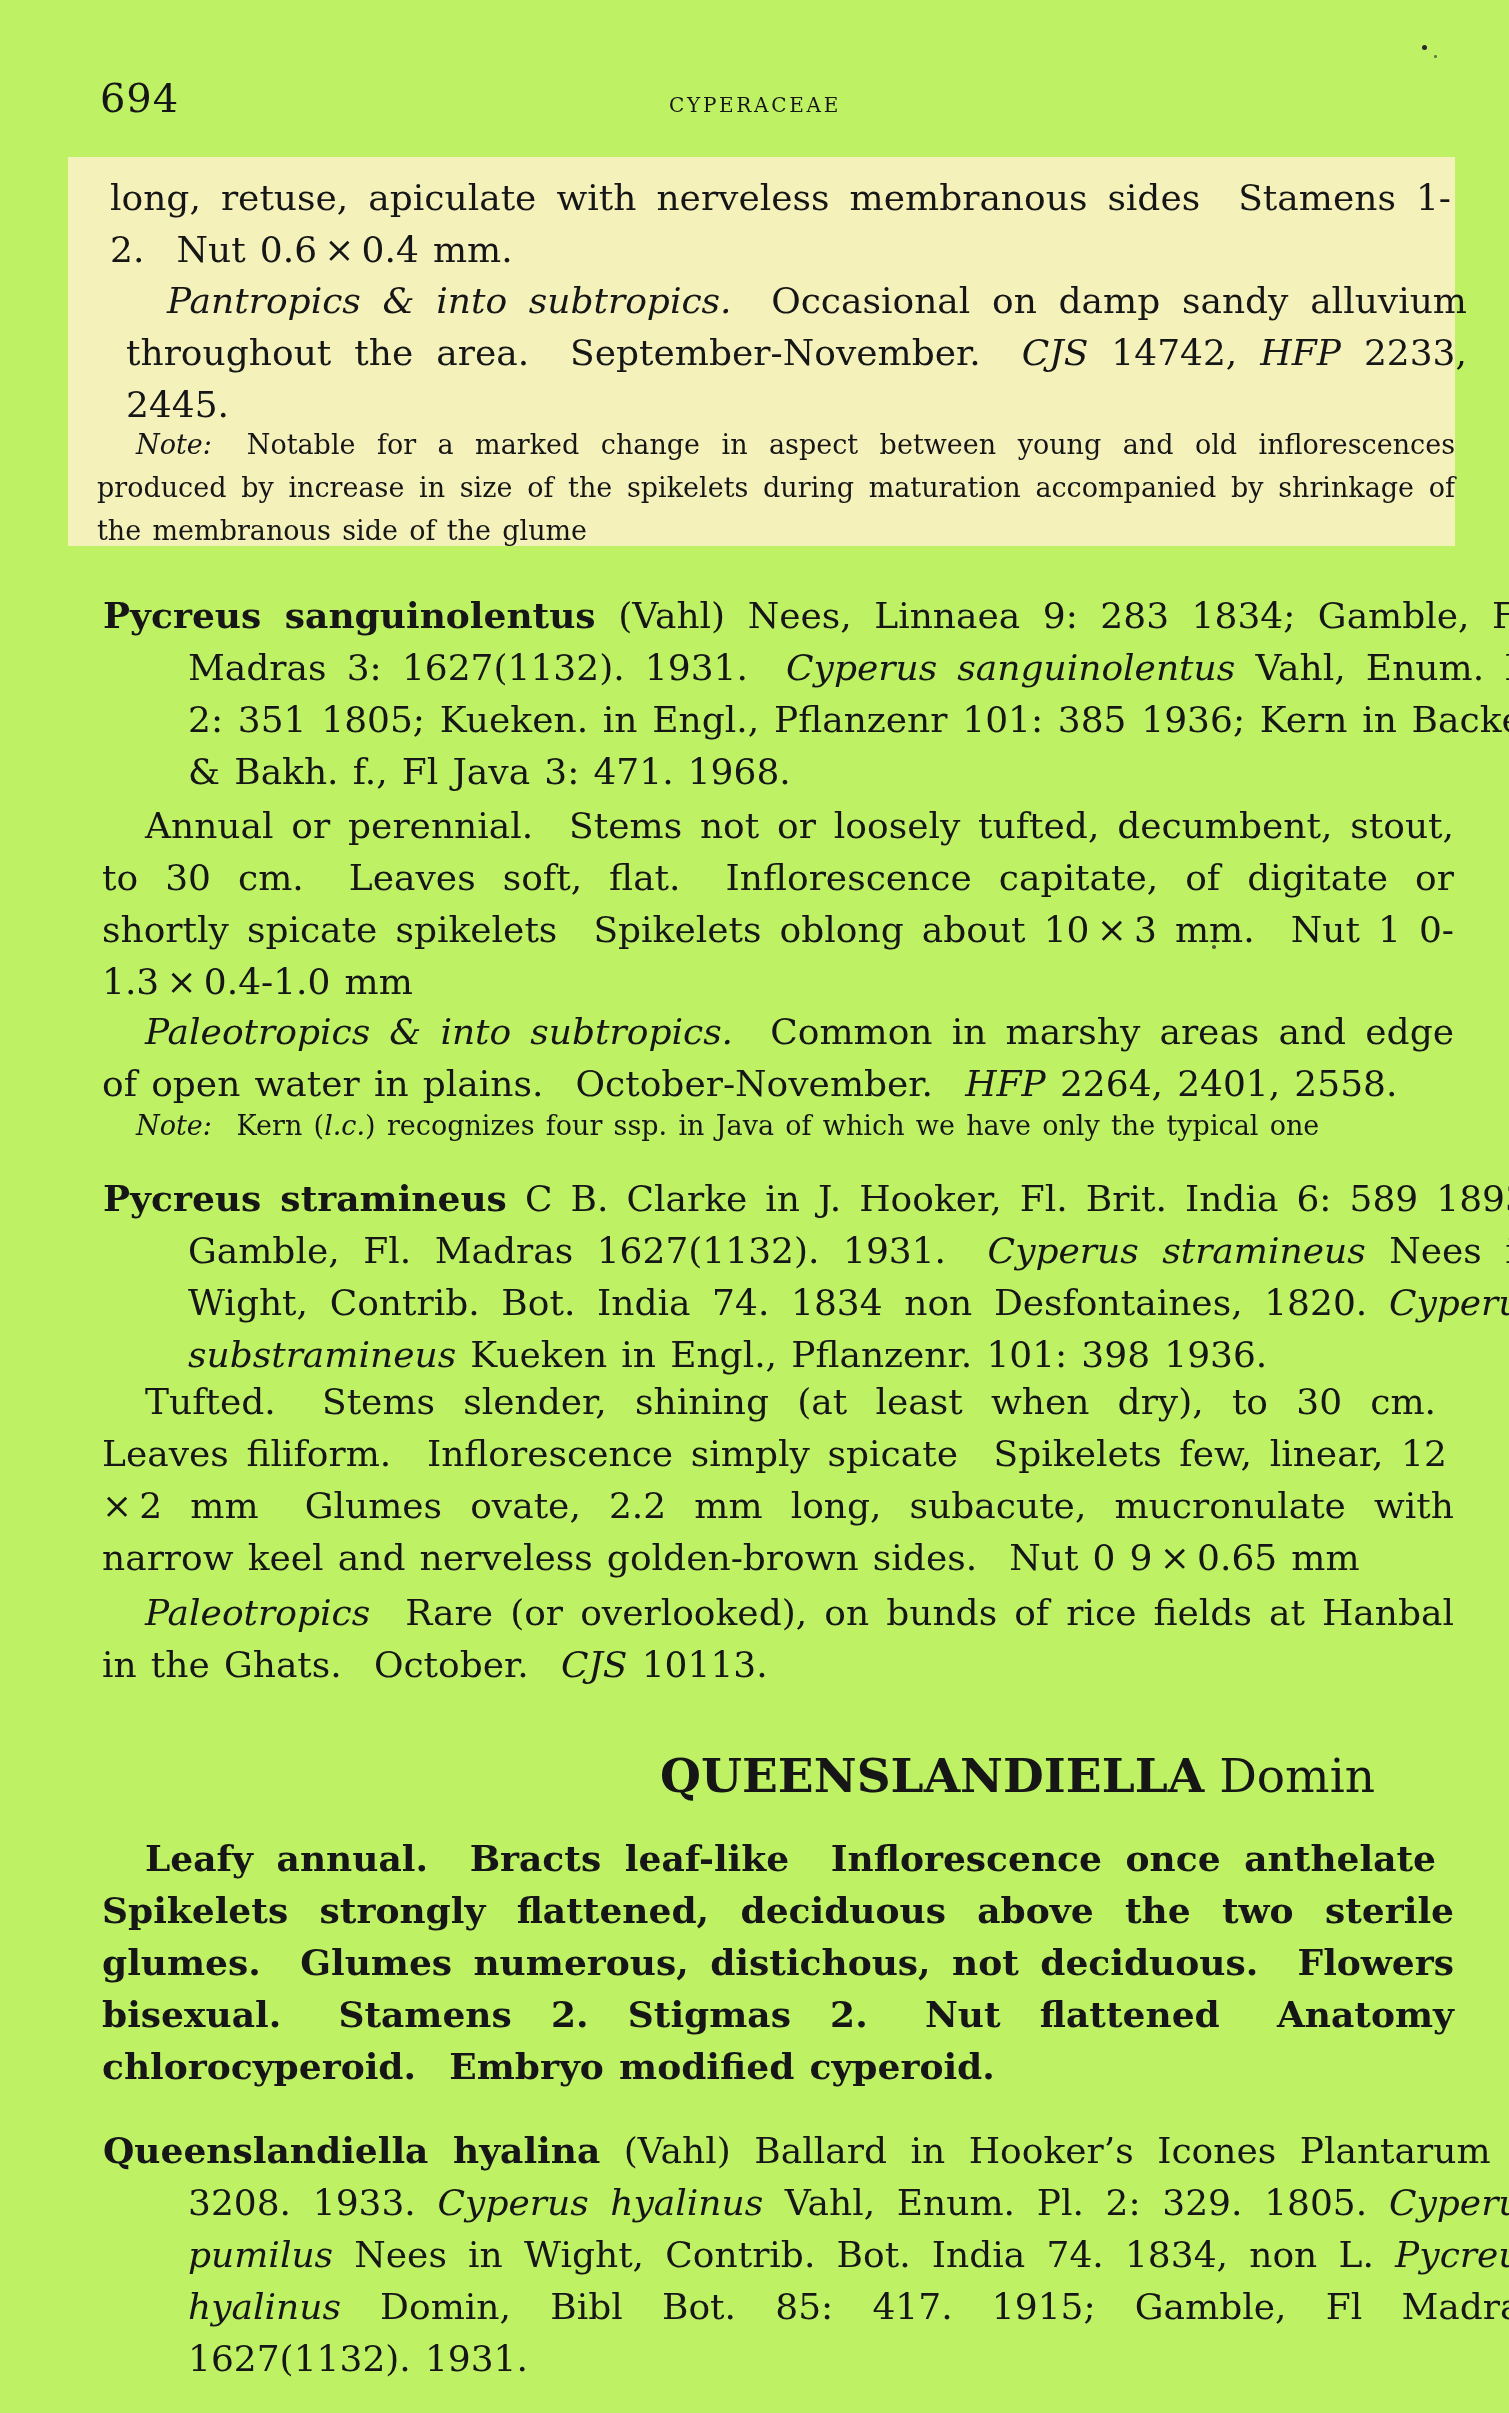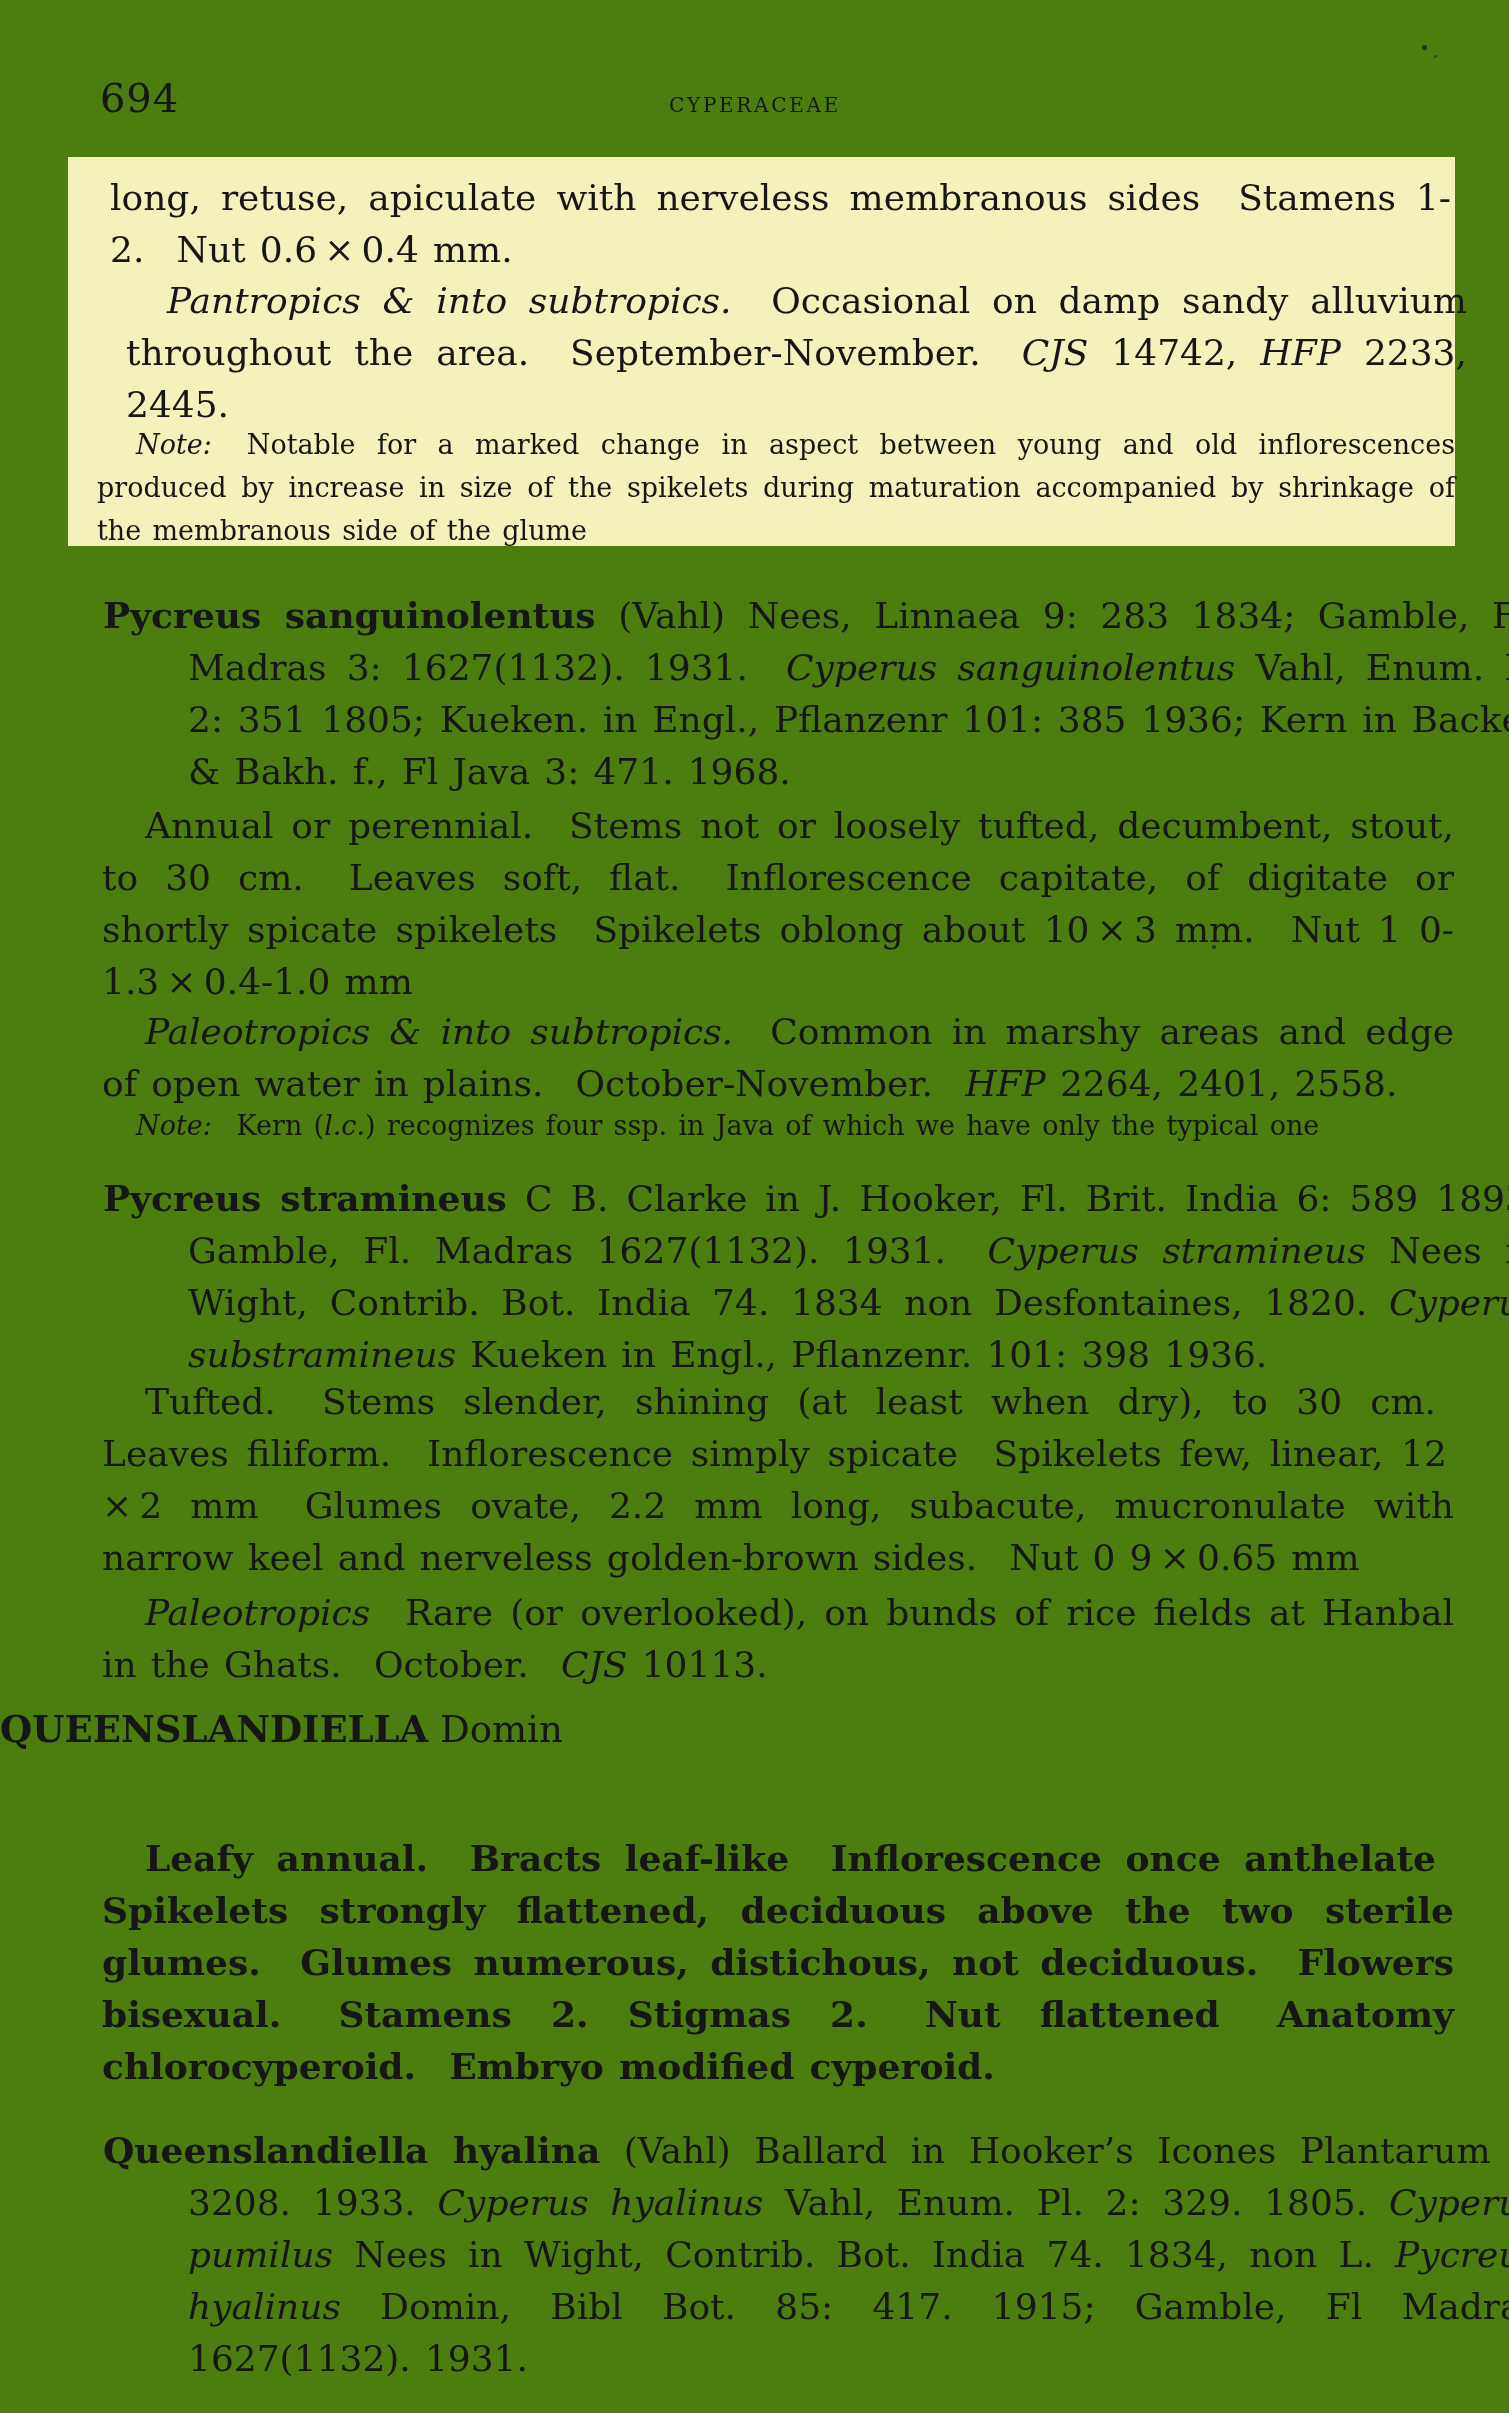--- a/index.html
+++ b/index.html
@@ -4,21 +4,21 @@
 <style>
   html, body {
     margin: 0;
     padding: 0;
     background: #ffffff;
   }
   .page {
     position: relative;
     width: 1510px;
     height: 2413px;
-    background: #4d7c0f;
+    background: #bef264;
     overflow: hidden;
     font-family: "DejaVu Serif", "Liberation Serif", serif;
     color: #161616;
   }
   .para {
     position: absolute;
     margin: 6px;
     font-size: 36px;
     line-height: 52px;
     text-align: justify;
@@ -70,25 +70,25 @@
   #p-sp1-citation   { top: 583px; }
   #p-sp1-desc       { top: 794px;  text-indent: 43px; }
   #p-sp1-dist       { top: 1000px; text-indent: 43px; }
   #p-sp1-note       { top: 1098px; text-indent: 34px; }
   #p-sp2-citation   { top: 1166px; }
   #p-sp2-desc       { top: 1370px; text-indent: 43px; }
   #p-sp2-dist       { top: 1581px; text-indent: 43px; }
   #genus-heading {
     position: absolute;
     left: 0;
-    top: 1703px;
+    top: 1750px;
     width: 1375px;
     margin: 0;
-    text-align: left;
-    font-size: 37px;
+    text-align: right;
+    font-size: 47px;
     line-height: 52px;
     font-weight: normal;
   }
   #p-genus-desc     { top: 1826px; text-indent: 43px; font-weight: bold; }
   #p-sp3-citation   { top: 2118px; }
 
   
   .speck {
     position: absolute;
     background: #2a2a2a;

